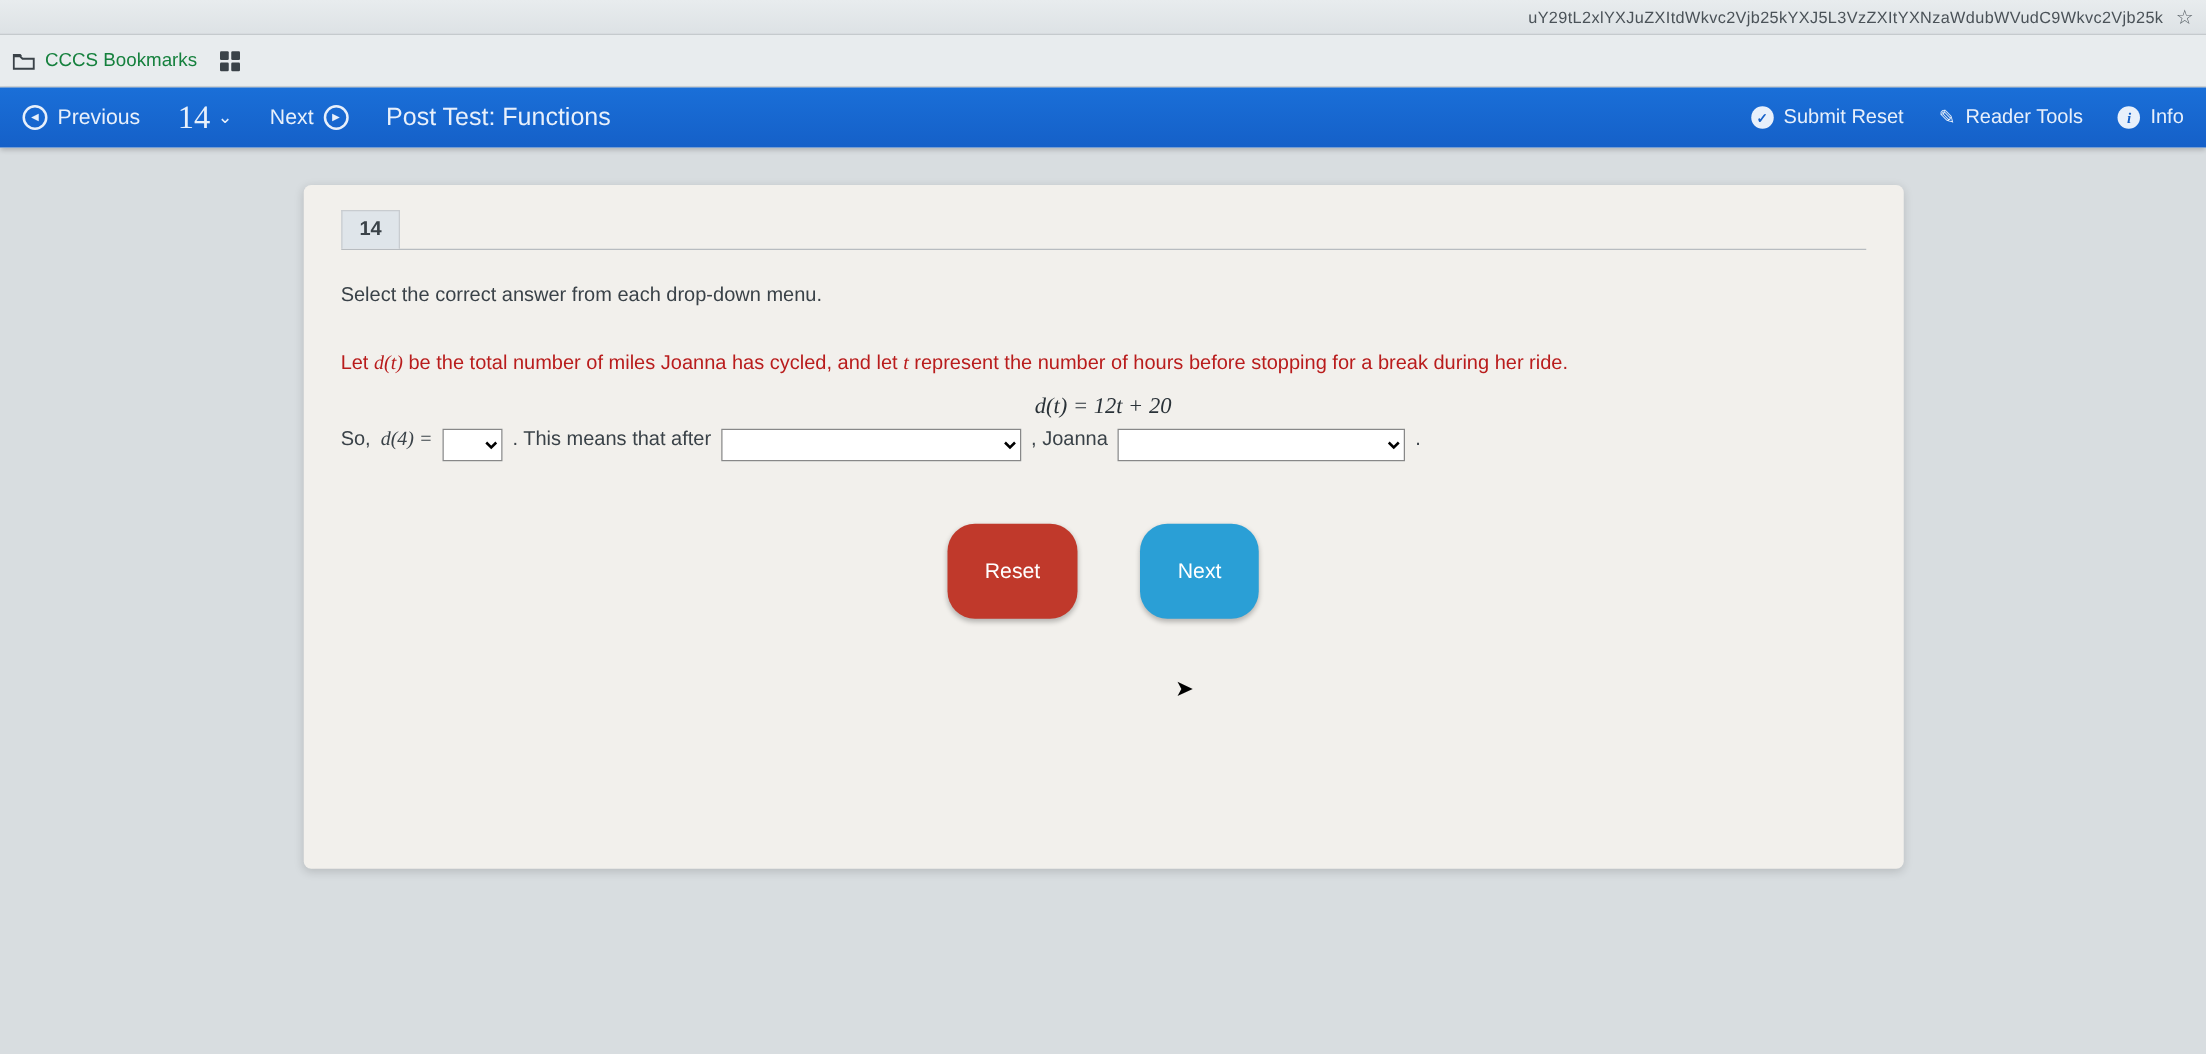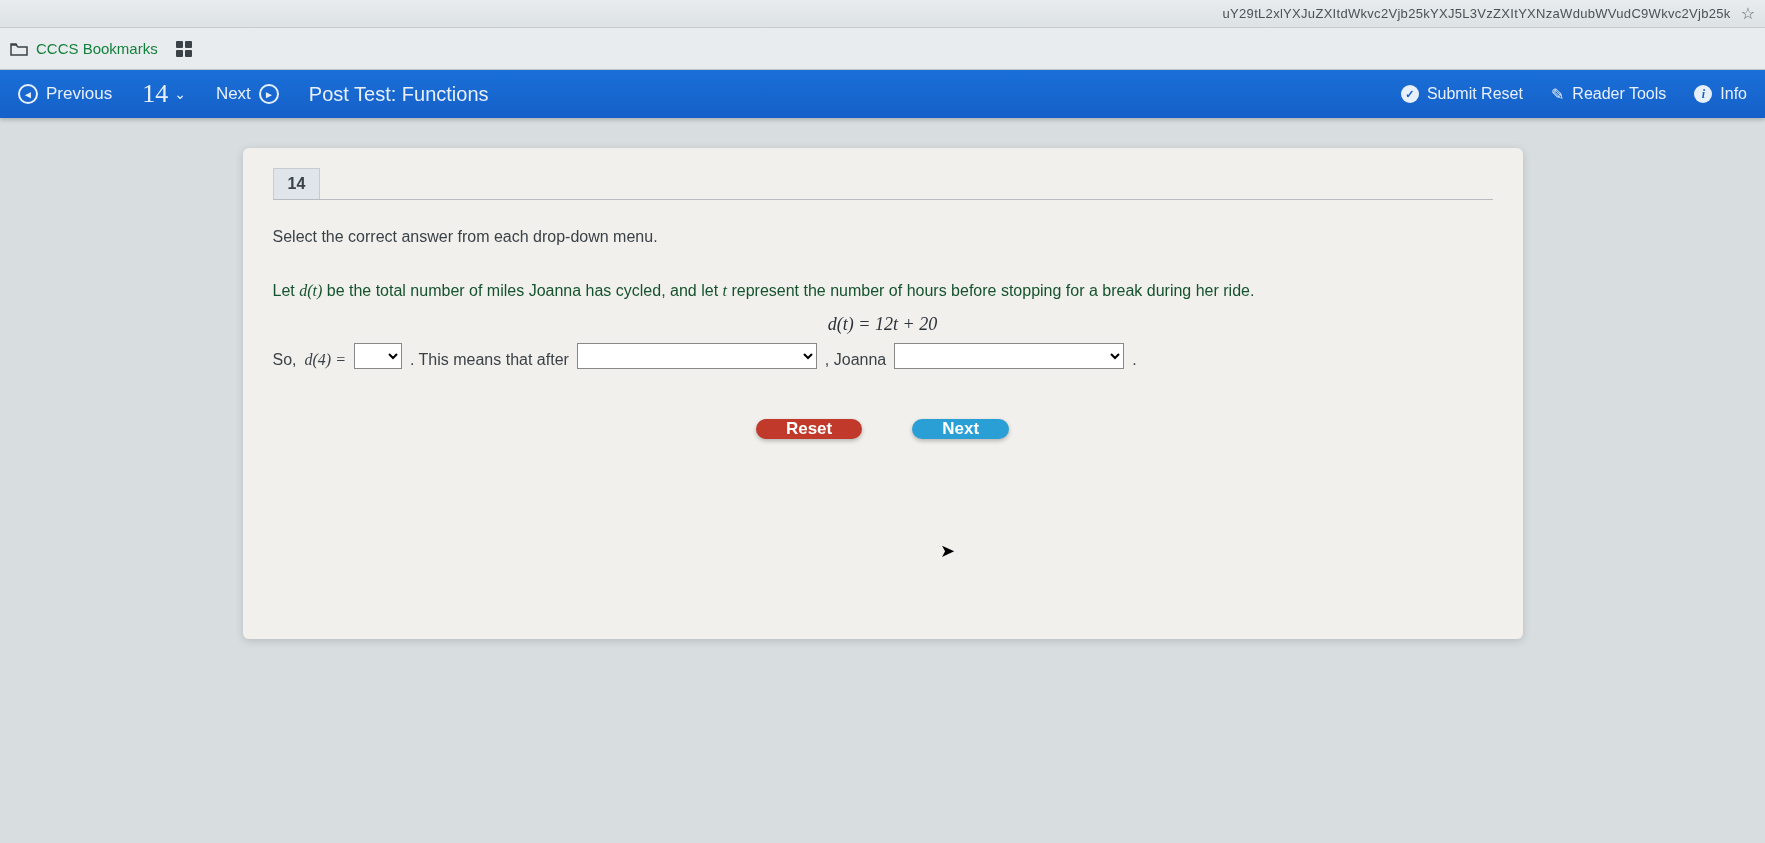--- a/index.html
+++ b/index.html
@@ -86,45 +86,45 @@
   padding: 6px 14px;
   font-size: 16px;
   font-weight: bold;
   color: #3a4248;
   border: 1px solid #c8ccd0;
   border-bottom: none;
 }
 .divider-line { height: 1px; background: #b8bcc0; margin-bottom: 28px; }
 .instruction { font-size: 16px; color: #3a4248; margin-bottom: 30px; }
 .problem-text {
-  font-size: 16px; color: #14532d; line-height: 1.9;
+  font-size: 16px; color: #b91c1c; line-height: 1.9;
 }
 .equation {
   text-align: center; font-size: 18px; font-style: italic;
   font-family: 'Times New Roman', serif; color: #2a3238;
   margin: 8px 0 8px 0;
 }
 .answer-line {
-  display: flex; align-items: flex-end; gap: 8px; flex-wrap: wrap;
+  display: flex; align-items: flex-start; gap: 8px; flex-wrap: wrap;
   font-size: 16px; color: #3a4248;
 }
 .italic-math { font-style: italic; font-family: 'Times New Roman', serif; }
 select {
   border: 1px solid #888; background: #fff; font-size: 14px;
   padding: 2px 4px; height: 26px;
 }
 .dd-small { width: 48px; }
 .dd-med { width: 240px; }
 .dd-wide { width: 230px; }
 .btn-row {
   display: flex; justify-content: center; gap: 50px; margin-top: 50px;
 }
 .pill-btn {
-  padding: 0 30px; border-radius: 22px; border: none;
-  font-size: 17px; font-weight: bold; color: #fff; cursor: pointer;
+  padding: 28px 30px; border-radius: 22px; border: none;
+  font-size: 17px; font-weight: normal; color: #fff; cursor: pointer;
   box-shadow: 0 2px 4px rgba(0,0,0,0.25);
   text-align: center;
 }
 .reset-btn { background: #c0392b; }
 .next-q-btn { background: #2a9fd6; }
 .cursor-arrow {
   position: absolute; left: 940px; top: 540px; font-size: 18px; color: #000;
 }
 </style>
 </head>

